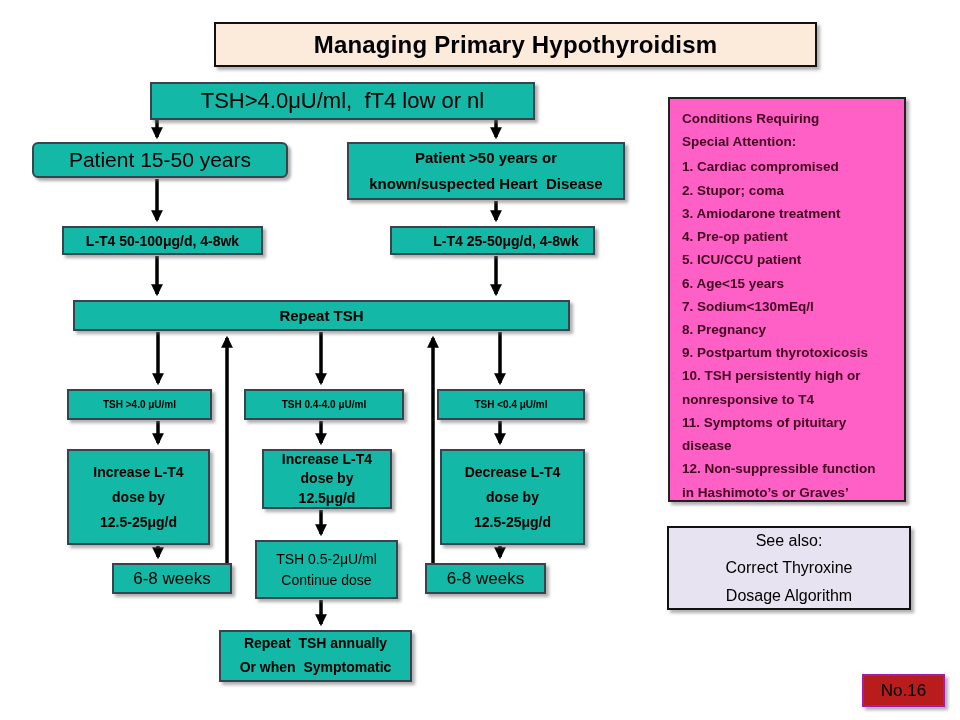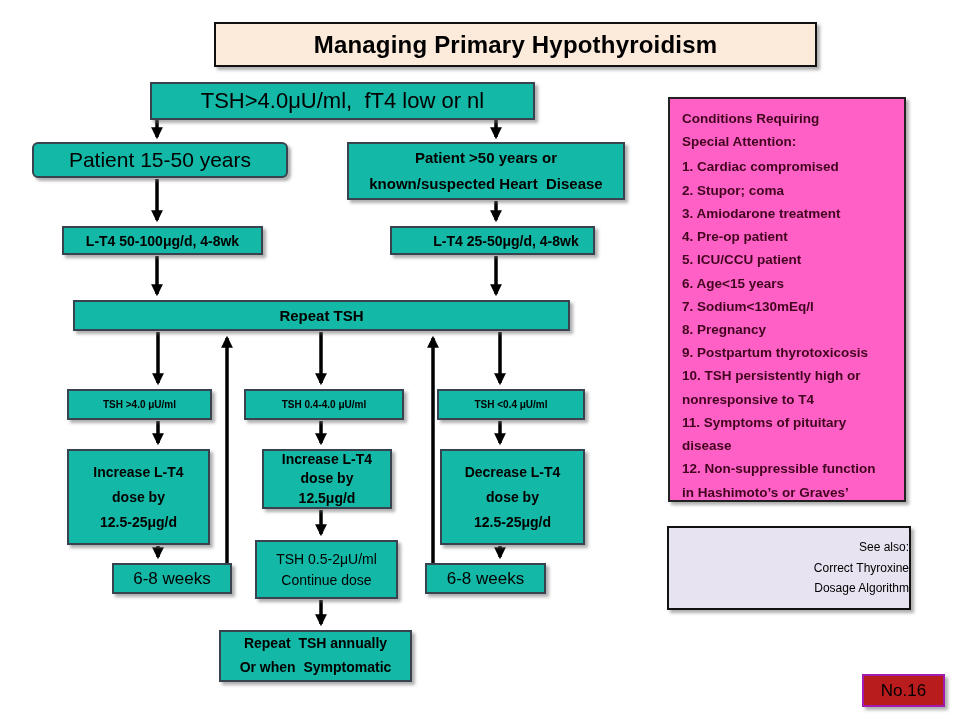--- a/index.html
+++ b/index.html
@@ -23,21 +23,21 @@
   .weeks{font-size:17px;}
   .cont{font-size:14px;font-weight:400;justify-content:space-evenly;padding:3px 0;}
   .annual{font-size:14px;font-weight:700;line-height:1.7;}
   .attention{background:#fe60c6;border:2px solid #222;box-shadow:3px 3px 3px rgba(110,110,110,.55);
              color:#42051f;align-items:flex-start;justify-content:flex-start;
              padding:8px 6px 4px 12px;font-size:13.5px;font-weight:600;}
   .attention .hdr{text-align:center;line-height:1.72;}
   .attention ul{list-style:none;margin:2px 0 0 0;padding:0;text-align:left;}
   .attention li{line-height:1.72;white-space:pre-wrap;}
   .see-also{background:#e8e3f0;border:2px solid #111;box-shadow:3px 3px 3px rgba(110,110,110,.55);
-            font-size:12px;line-height:1.7;align-items:flex-end;}
+            font-size:16px;line-height:1.7;}
   .badge{background:#b91c1c;border:2px solid #a21caf;box-shadow:3px 3px 3px rgba(110,110,110,.55);
          font-size:17px;}
 </style>
 </head>
 <body>
 
 <div id="stage">
 
   <svg id="arrows" viewBox="0 0 960 720" xmlns="http://www.w3.org/2000/svg">
     <defs>

